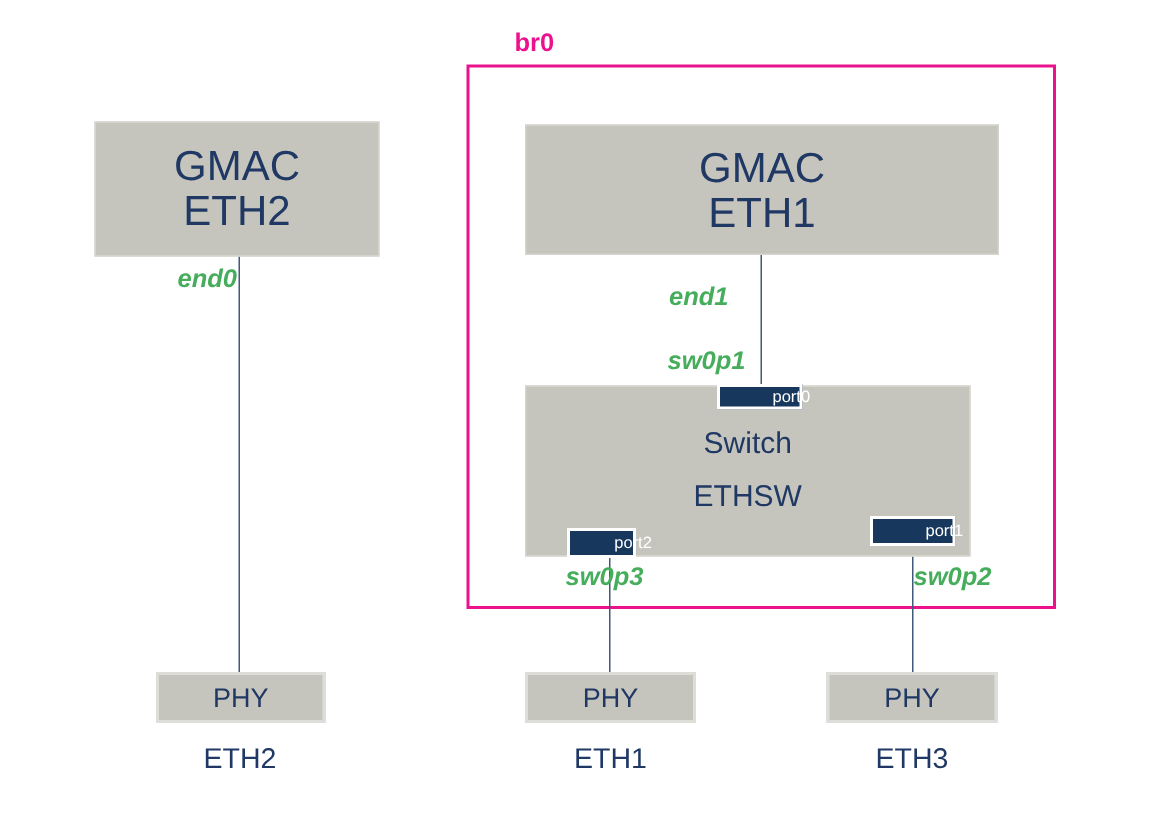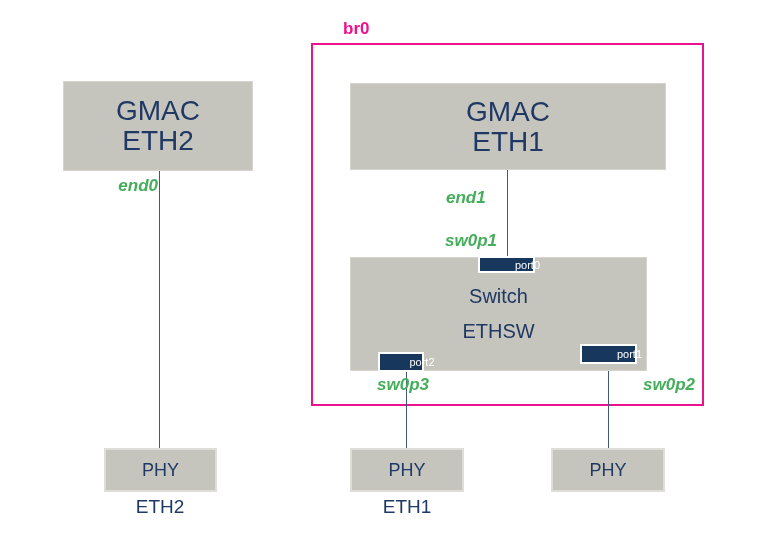--- a/index.html
+++ b/index.html
@@ -53,21 +53,21 @@
     color: var(--navy, #1F3864);
     text-align: center;
   }
   .block.big { font-size: 28px; line-height: 30px; }
   .block.mid { font-size: 20px; line-height: 25px; }
   .gmac-eth2 { left: 63px;  top: 81px;  width: 190px; height: 90px; }
   .gmac-eth1 { left: 350px; top: 83px;  width: 316px; height: 87px; }
   .switch-box { left: 350px; top: 257px; width: 297px; height: 114px; gap: 10px; }
   .phy {
     position: absolute;
-    top: 448px; height: 44px;
+    top: 448px; height: 34px;
     background: var(--box-fill, #C6C5BD);
     border: 2px solid var(--phy-border, #DEDDD8);
     color: var(--navy, #1F3864);
     font-size: 18px;
     display: flex; align-items: center; justify-content: center;
   }
   .phy-left  { left: 104px; width: 113px; }
   .phy-mid   { left: 350px; width: 114px; }
   .phy-right { left: 551px; width: 114px; }
 
@@ -91,21 +91,21 @@
     position: absolute;
     color: var(--green, #45AD5B);
     font-size: 17px; font-weight: bold;
     white-space: nowrap;
     font-style: italic;
   }
   .end0  { left: 104px; top: 176px; width: 54px; text-align: right; }
   .end1  { left: 446px; top: 176px; width: 54px; text-align: left; margin-top: 12px; }
   .sw0p1 { left: 445px; top: 231px; width: 60px; text-align: left; }
   .sw0p3 { left: 341px; top: 375px; margin-left: 36px; }
-  .sw0p2 { left: 609px; top: 375px; margin-left: 34px; }
+  .sw0p2 { left: 609px; top: 375px; }
 
   
   .ext-label {
     position: absolute;
     top: 496px; width: 120px;
     color: var(--navy, #1F3864);
     font-size: 19px;
     text-align: center;
     white-space: nowrap;
   }
@@ -161,14 +161,15 @@
   <div class="netdev sw0p1">sw0p1</div>
   <div class="netdev sw0p3">sw0p3</div>
   <div class="netdev sw0p2">sw0p2</div>
 
   <div class="phy phy-left">PHY</div>
   <div class="phy phy-mid">PHY</div>
   <div class="phy phy-right">PHY</div>
 
   <div class="ext-label eth2-label">ETH2</div>
   <div class="ext-label eth1-label">ETH1</div>
+  <div class="ext-label eth3-label">ETH3</div>
 
 </div>
 
 </body></html>

